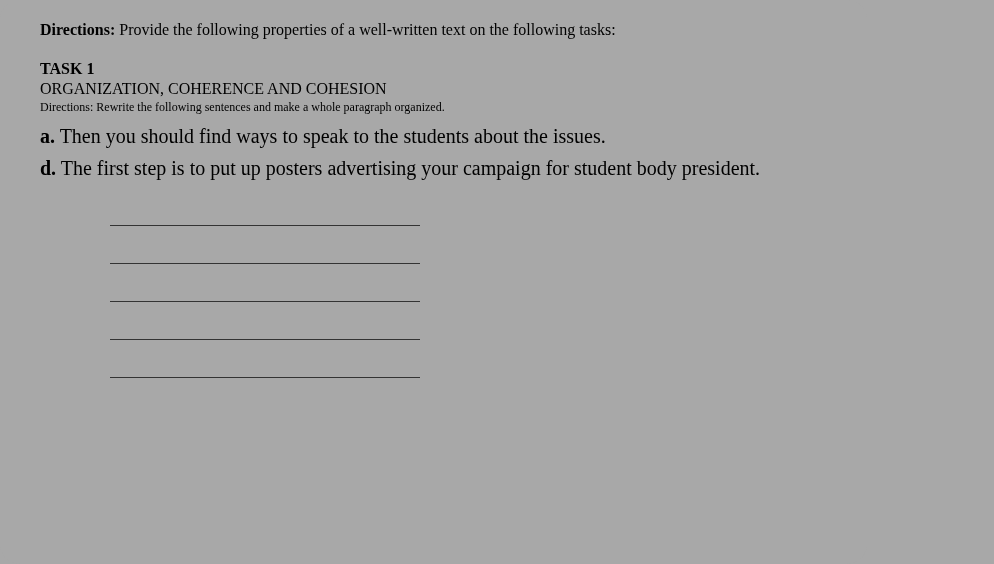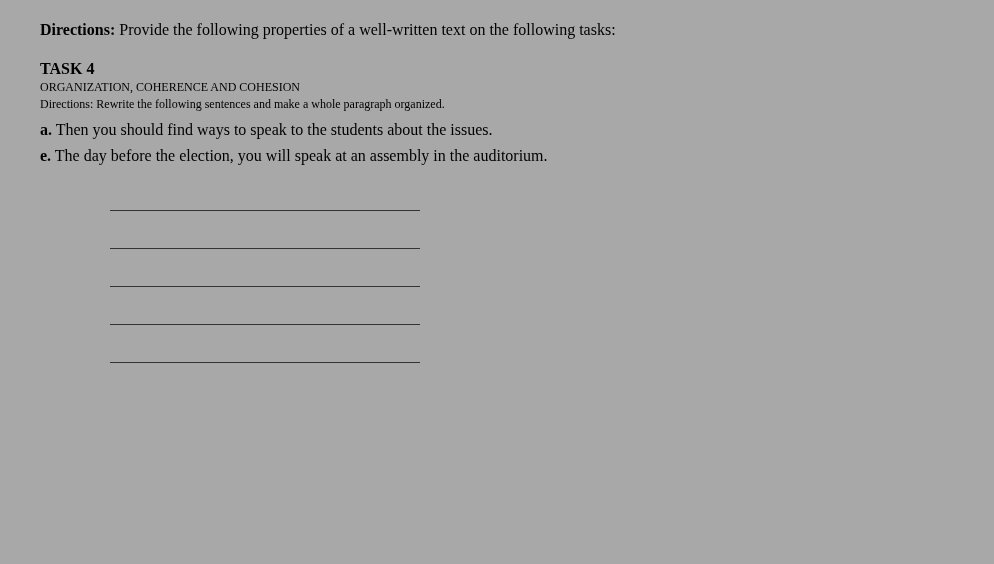--- a/index.html
+++ b/index.html
@@ -36,36 +36,36 @@
       margin-bottom: 8px;
     }
 
     .task-title {
       font-weight: bold;
       font-size: 16px;
       margin-bottom: 2px;
     }
 
     .task-subtitle {
-      font-size: 12px;
+      font-size: 16px;
       margin-bottom: 2px;
     }
 
     .task-directions {
       font-size: 12px;
       margin-bottom: 6px;
     }
 
     .task-items {
       list-style: none;
       margin-bottom: 6px;
     }
 
     .task-items li {
-      font-size: 16px;
+      font-size: 20px;
       line-height: 1.55;
       text-align: justify;
       padding-left: 0;
       margin-bottom: 1px;
     }
 
     .answer-lines {
       margin-top: 14px;
       padding-left: 70px;
     }
@@ -80,30 +80,30 @@
 </head>
 <body>
 
 <div class="page-container">
 
   <p class="directions-line">
     <strong>Directions:</strong><span> Provide the following properties of a well-written text on the following tasks:</span>
   </p>
 
   <div class="task-section">
-    <div class="task-title">TASK 4</div>
+    <div class="task-title">TASK 1</div>
     <div class="task-subtitle">ORGANIZATION, COHERENCE AND COHESION</div>
     <div class="task-directions">Directions: Rewrite the following sentences and make a whole paragraph organized.</div>
 
     <ul class="task-items">
       <li>
         <strong>a.</strong><span> Then you should find ways to speak to the students about the issues.</span>
       </li>
       <li>
-        <strong>e.</strong><span> The day before the election, you will speak at an assembly in the auditorium.</span>
+        <strong>d.</strong><span> The first step is to put up posters advertising your campaign for student body president.</span>
       </li>
     </ul>
 
     <div class="answer-lines">
       <div class="answer-line"></div>
       <div class="answer-line"></div>
       <div class="answer-line"></div>
       <div class="answer-line"></div>
       <div class="answer-line"></div>
     </div>

